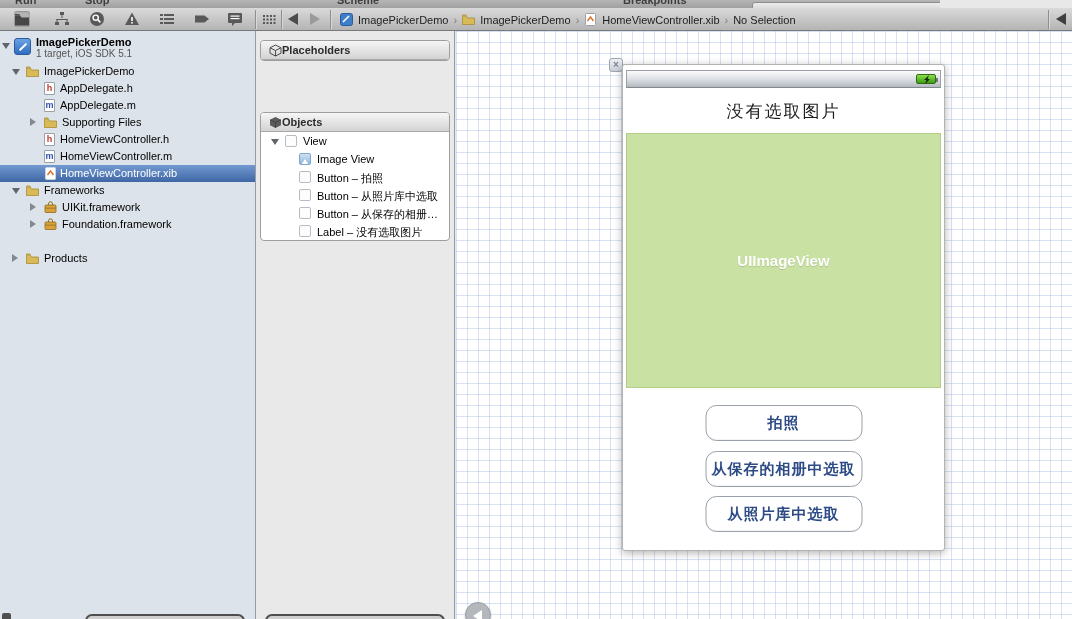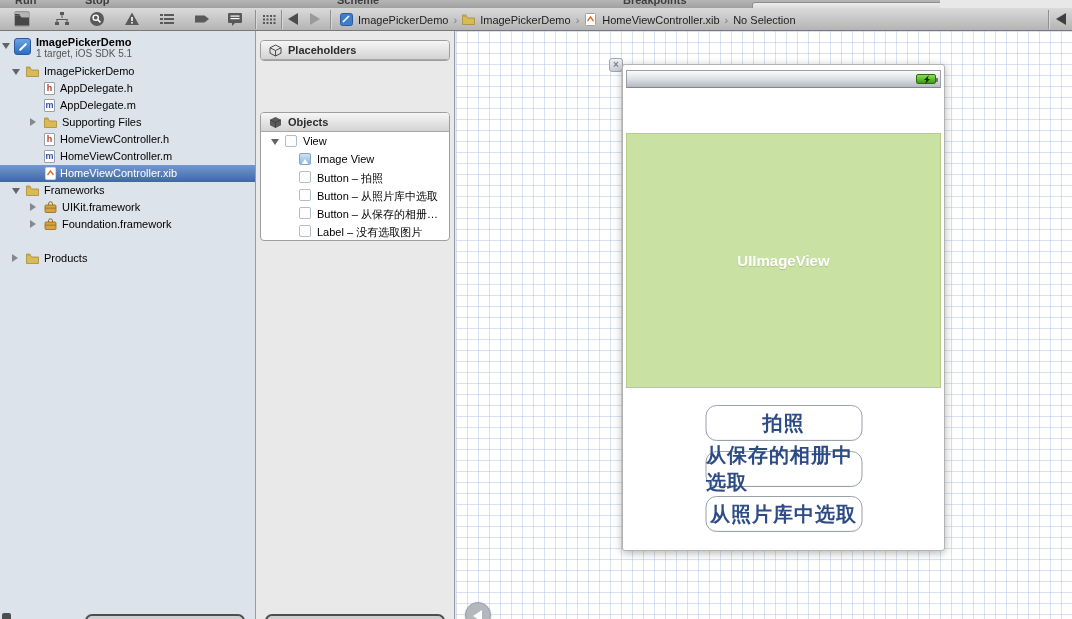--- a/index.html
+++ b/index.html
@@ -72,21 +72,21 @@
     background:#fff; transform:rotate(-45deg); border-radius:1px; }
 
   
   .dock {
     position:absolute; left:256px; top:31px; width:199px; height:588px;
     background:#e9e9e9; border-right:1px solid #969ca4; font-size:11px;
   }
   .dock-box { position:absolute; left:4px; width:190px; background:#fff;
     border:1px solid #9e9e9e; border-radius:4px; overflow:hidden; }
   .dock-header { height:19px; background:linear-gradient(#f6f6f6,#d3d3d3);
-    border-bottom:1px solid #a8a8a8; display:flex; align-items:center; gap:6px;
+    border-bottom:1px solid #a8a8a8; display:flex; align-items:center; 
     padding-left:8px; font-weight:bold; color:#2c2c2c; }
   .dock-header svg { width:13px; height:13px; }
   .dock-row { position:relative; height:18px; }
   .dock-row .lbl { position:absolute; top:3px; font-size:11px; white-space:nowrap; }
   .cube-icon { position:absolute; top:2px; width:13px; height:13px; }
   .cube-icon svg { width:13px; height:13px; display:block; }
   .obj-sq { position:absolute; top:3px; width:12px; height:12px; background:#fdfdfd;
     border:1px solid #b4bcc6; border-radius:2px; }
   .img-sq { position:absolute; top:3px; width:12px; height:12px; border-radius:2px;
     background:linear-gradient(#cfe2f4,#8fb7e0); border:1px solid #7fa6cf; overflow:hidden; }
@@ -125,21 +125,21 @@
   .imageview {
     position:absolute; left:3px; right:3px; top:68px; height:255px;
     background:#c9e2a3; border:1px solid #b1cf87;
     display:flex; align-items:center; justify-content:center;
     color:#fff; font-weight:bold; font-size:15px; text-shadow:0 1px 1px rgba(0,0,0,0.15);
   }
   .ib-btn {
     position:absolute; left:50%; transform:translateX(-50%); width:157px; height:36px;
     background:#fff; border:1px solid #9aa1ab; border-radius:11px;
     display:flex; align-items:center; justify-content:center;
-    font-size:20px; font-weight:bold; color:#2d4b85; letter-spacing:1px;
+    font-size:15px; font-weight:bold; color:#2d4b85; letter-spacing:1px;
     box-shadow:inset 0 -1px 1px rgba(0,0,0,0.05);
   }
   .btn-1 { top:340px; } .btn-2 { top:386px; } .btn-3 { top:431px; }
   .xib-close {
     position:absolute; left:153px; top:27px; width:14px; height:14px;
     background:linear-gradient(#eef1f5,#c9cfd6); border:1px solid #9fa6ae; border-radius:3px;
     color:#7d848c; font-size:10px; font-weight:bold; line-height:12px; text-align:center;
   }
   .dock-collapse {
     position:absolute; left:9px; top:571px; width:26px; height:26px; border-radius:50%;
@@ -446,20 +446,21 @@
     <div class="xib-close">×</div>
 
     <div class="phone">
       <div class="statusbar">
         <div class="battery">
           <svg viewBox="0 0 12 9">
               <polygon points="8,0 3,5 5.5,5 4,9 9,4 6.5,4" fill="#0d2b05"></polygon>
             </svg>
         </div>
       </div>
+      <div class="phone-title">没有选取图片</div>
       <div class="imageview">
         <span>UIImageView</span>
       </div>
       <div class="ib-btn btn-1">拍照</div>
       <div class="ib-btn btn-2">从保存的相册中选取</div>
       <div class="ib-btn btn-3">从照片库中选取</div>
     </div>
 
     <div class="dock-collapse"></div>
   </div>

